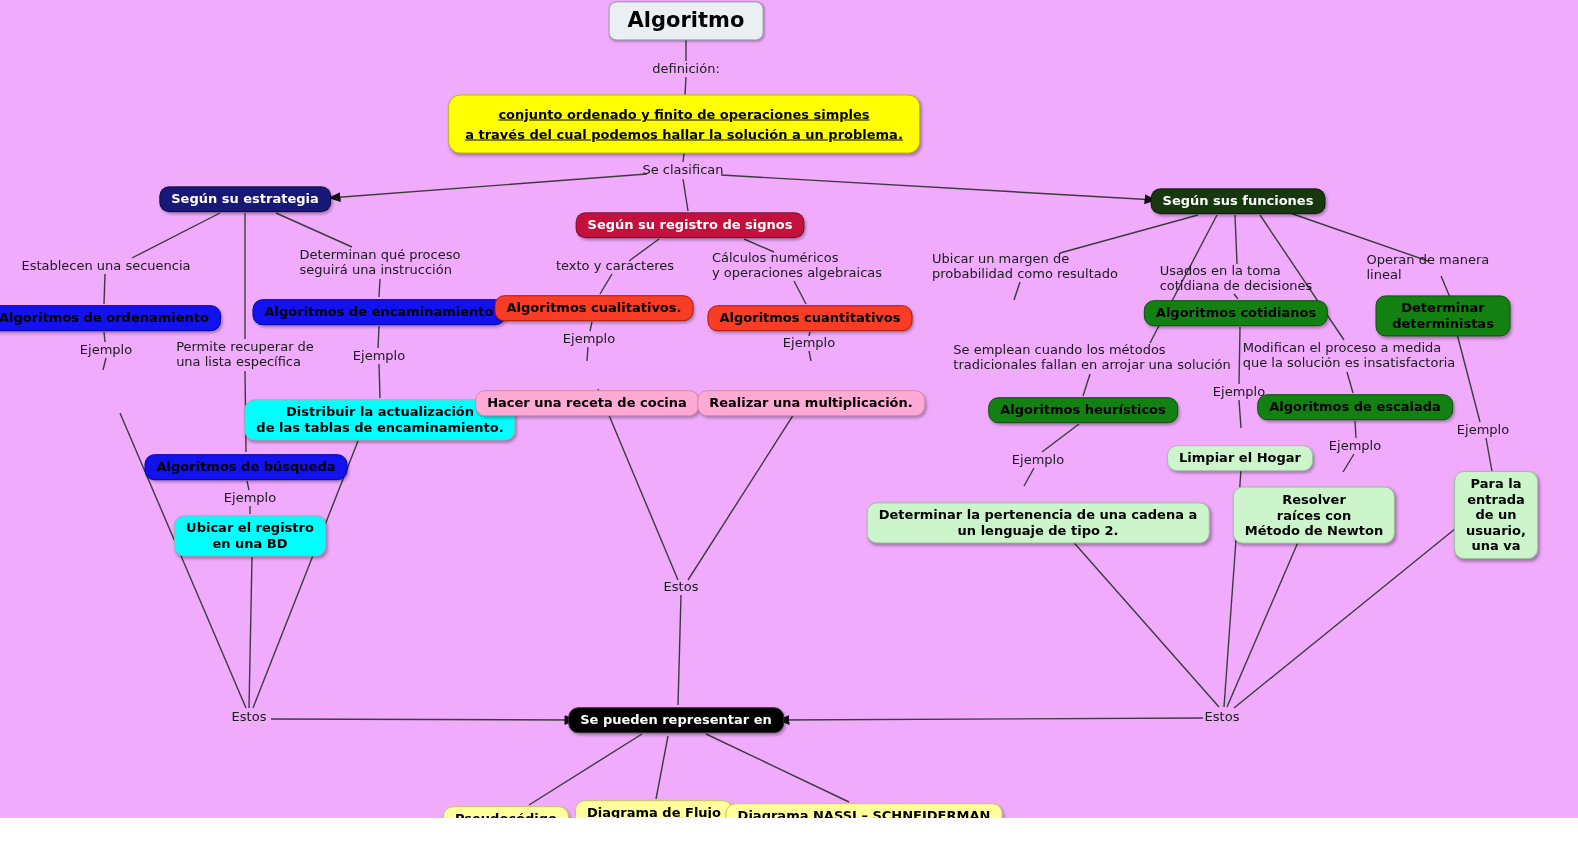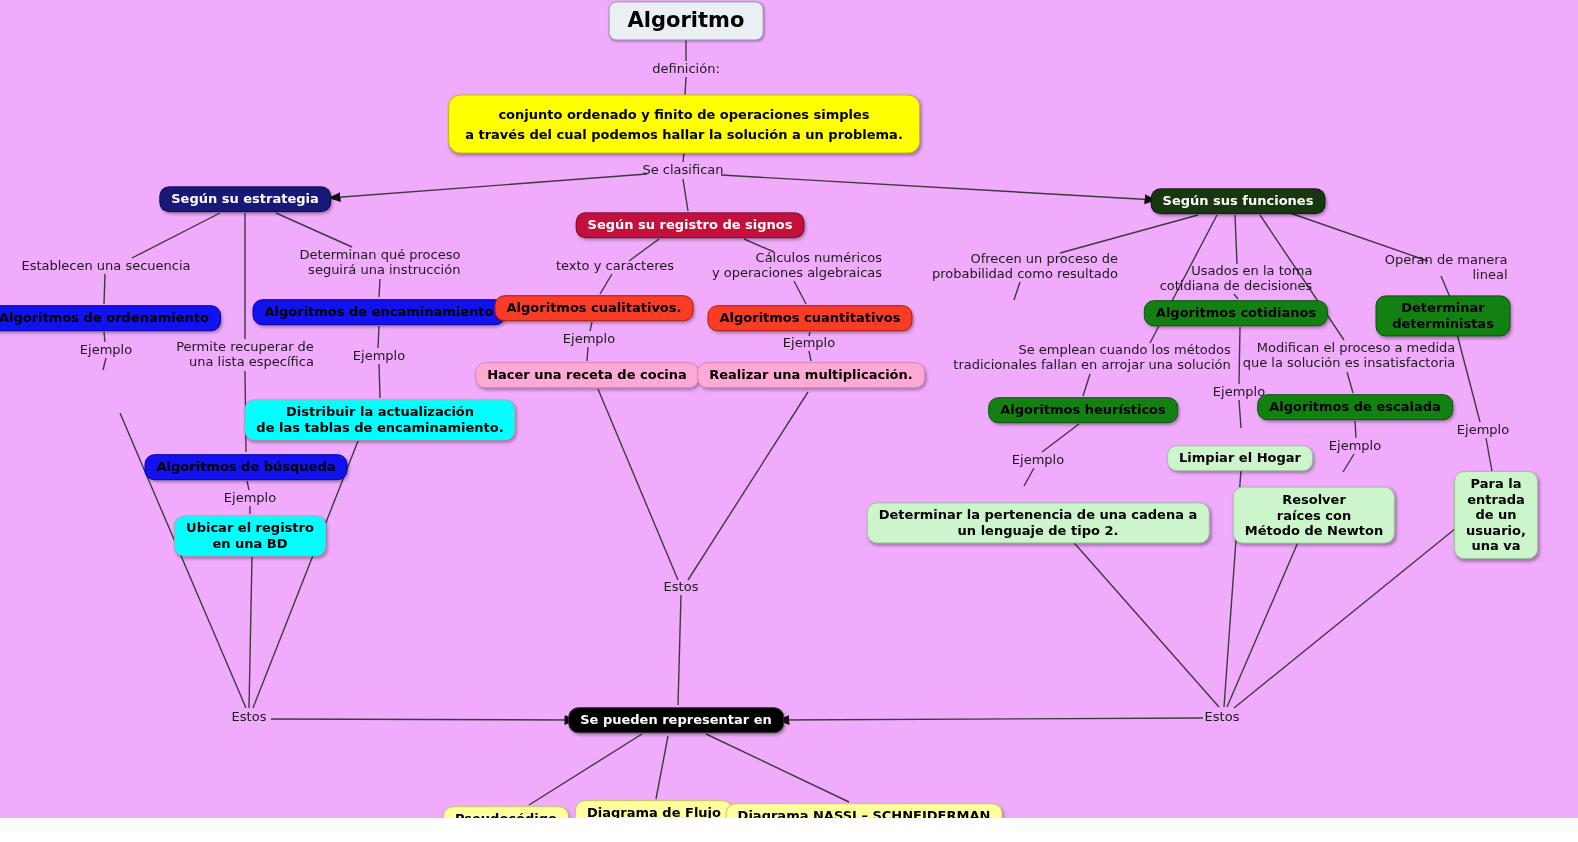--- a/index.html
+++ b/index.html
@@ -9,36 +9,36 @@
     position:absolute;transform:translate(-50%,-50%);
     border-radius:10px;padding:4px 11px;
     font-size:13px;font-weight:bold;text-align:center;
     white-space:pre-line;line-height:1.2;
     border:1px solid rgba(0,0,0,.35);
     box-shadow:1.5px 2px 3px rgba(0,0,0,.3);
   }
   .title-node{background:var(--title-bg);border:1.5px solid var(--title-border);color:#000;
     font-size:21px;border-radius:8px;padding:6px 18px;box-shadow:1px 1.5px 2px rgba(0,0,0,.25);}
   .def-node{background:var(--definition-bg);border:1.5px solid var(--definition-border);color:#000;
-    border-radius:12px;padding:9px 16px;line-height:1.5;}
+    border-radius:12px;padding:9px 16px;line-height:1.5;text-decoration:underline;}
   .navy{background:var(--navy);color:#fff;border-color:rgba(0,0,0,.5);}
   .crimson{background:var(--crimson);color:#fff;border-color:rgba(0,0,0,.4);}
   .darkgreen{background:var(--dark-green);color:#fff;border-color:rgba(0,0,0,.5);}
   .blacknode{background:var(--black);color:#fff;border-color:#333;}
   .blue{background:var(--blue);color:#000;border-color:#0000a8;}
   .cyan{background:var(--cyan);color:#000;border-color:#8fb8b8;}
   .red{background:var(--red);color:#000;border-color:#b01808;}
-  .pink{background:var(--pink);color:#000;border-color:#d489b4;}
+  .pink{background:var(--pink);color:#000;border-color:#d489b4;margin-top:28px;}
   .green{background:var(--green);color:#000;border-color:#0a520a;}
   .lightgreen{background:var(--light-green);color:#000;border-color:#9cc69c;margin-top:16px;}
   .paleyellow{background:var(--pale-yellow);color:#000;border:1.5px solid var(--pale-yellow-border);}
   .label{
     position:absolute;transform:translate(-50%,-50%);
     font-size:13px;color:var(--label-text);
-    text-align:right;white-space:pre-line;line-height:1.15;
+    text-align:left;white-space:pre-line;line-height:1.15;
   }
 </style>
 </head>
 <body>
 
 <div id="canvas">
 
   <svg class="edges" viewBox="0 0 1578 842">
     <defs>
       <marker id="arrow" markerWidth="13" markerHeight="11" refX="11.5" refY="5" orient="auto" markerUnits="userSpaceOnUse">
@@ -142,21 +142,21 @@
   <div class="label" style="left:615px;top:266px">texto y caracteres</div>
   <div class="label" style="left:797px;top:266px">Cálculos numéricos
 y operaciones algebraicas</div>
   <div class="node red" style="left:594px;top:308px">Algoritmos cualitativos.</div>
   <div class="node red" style="left:810px;top:318px">Algoritmos cuantitativos</div>
   <div class="label" style="left:589px;top:339px">Ejemplo</div>
   <div class="label" style="left:809px;top:343px">Ejemplo</div>
   <div class="node pink" style="left:587px;top:375px">Hacer una receta de cocina</div>
   <div class="node pink" style="left:811px;top:375px">Realizar una multiplicación.</div>
 
-  <div class="label" style="left:1025px;top:267px">Ofrecen un proceso de
+  <div class="label" style="left:1025px;top:267px">Ubicar un margen de
 probabilidad como resultado</div>
   <div class="label" style="left:1236px;top:279px">Usados en la toma
 cotidiana de decisiones</div>
   <div class="label" style="left:1437px;top:268px">Operan de manera lineal</div>
   <div class="node green" style="left:1236px;top:313px">Algoritmos cotidianos</div>
   <div class="node green" style="left:1443px;top:316px">Determinar deterministas</div>
   <div class="label" style="left:1092px;top:358px">Se emplean cuando los métodos
 tradicionales fallan en arrojar una solución</div>
   <div class="label" style="left:1349px;top:356px">Modifican el proceso a medida
 que la solución es insatisfactoria</div>

